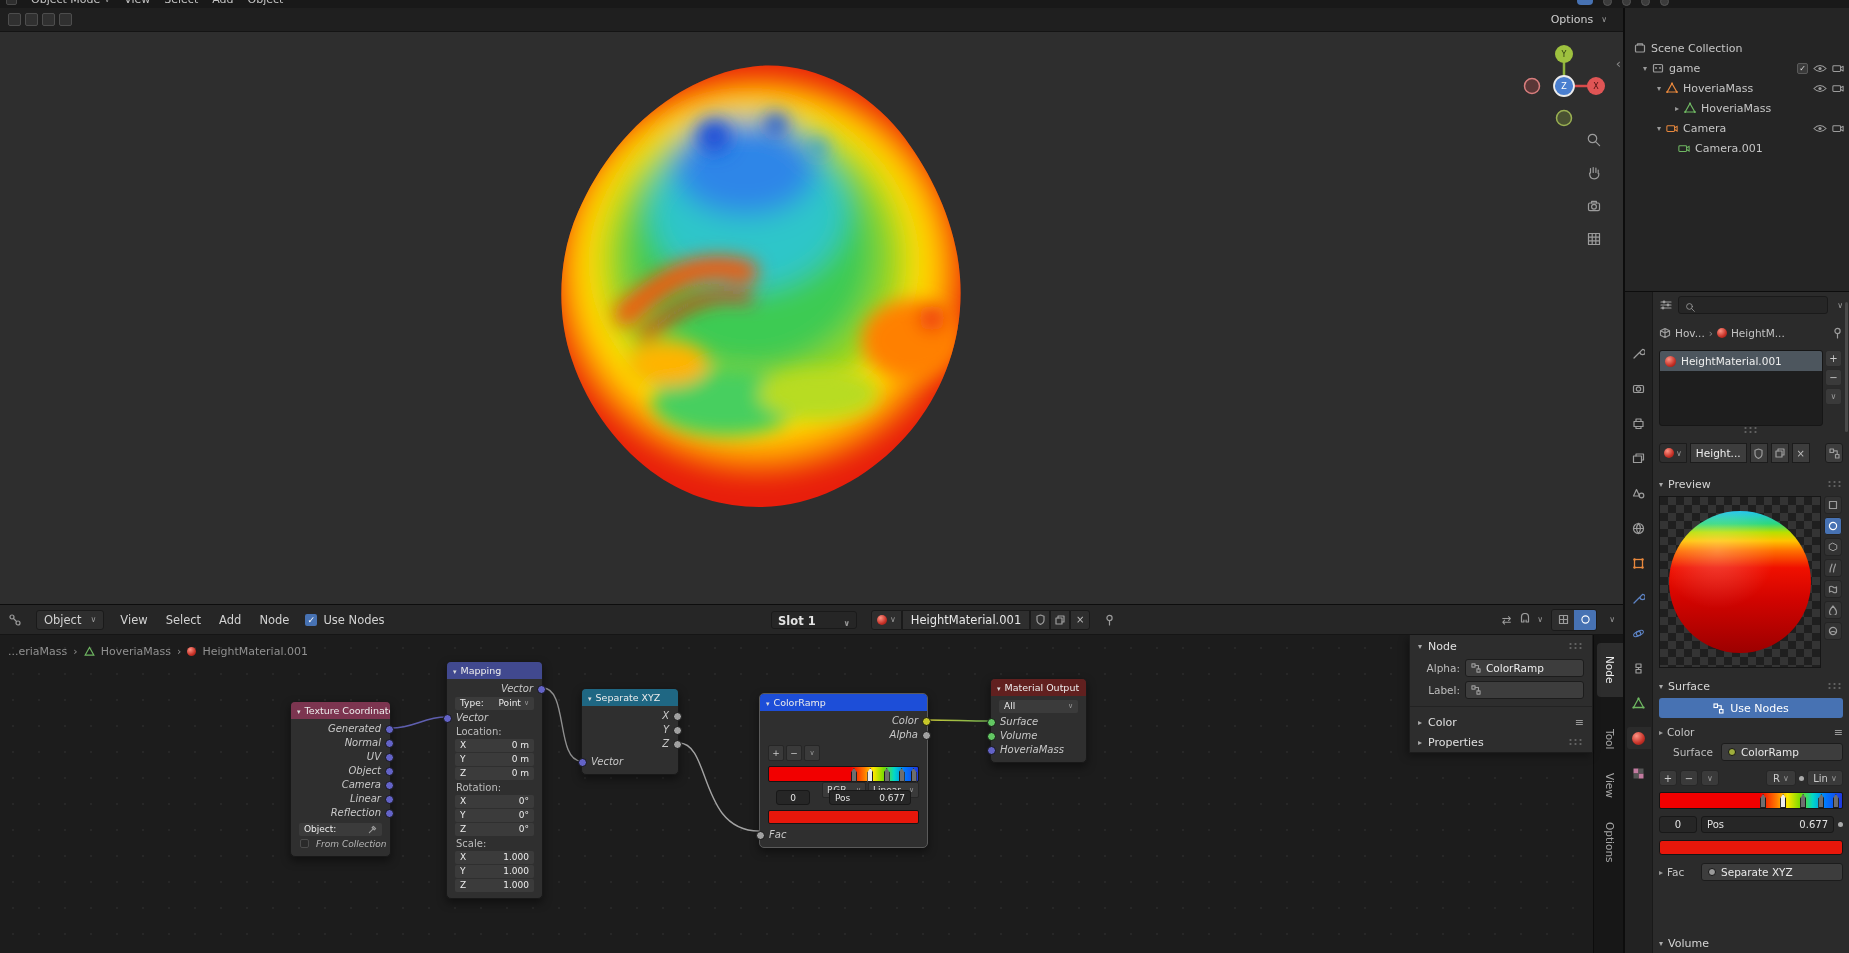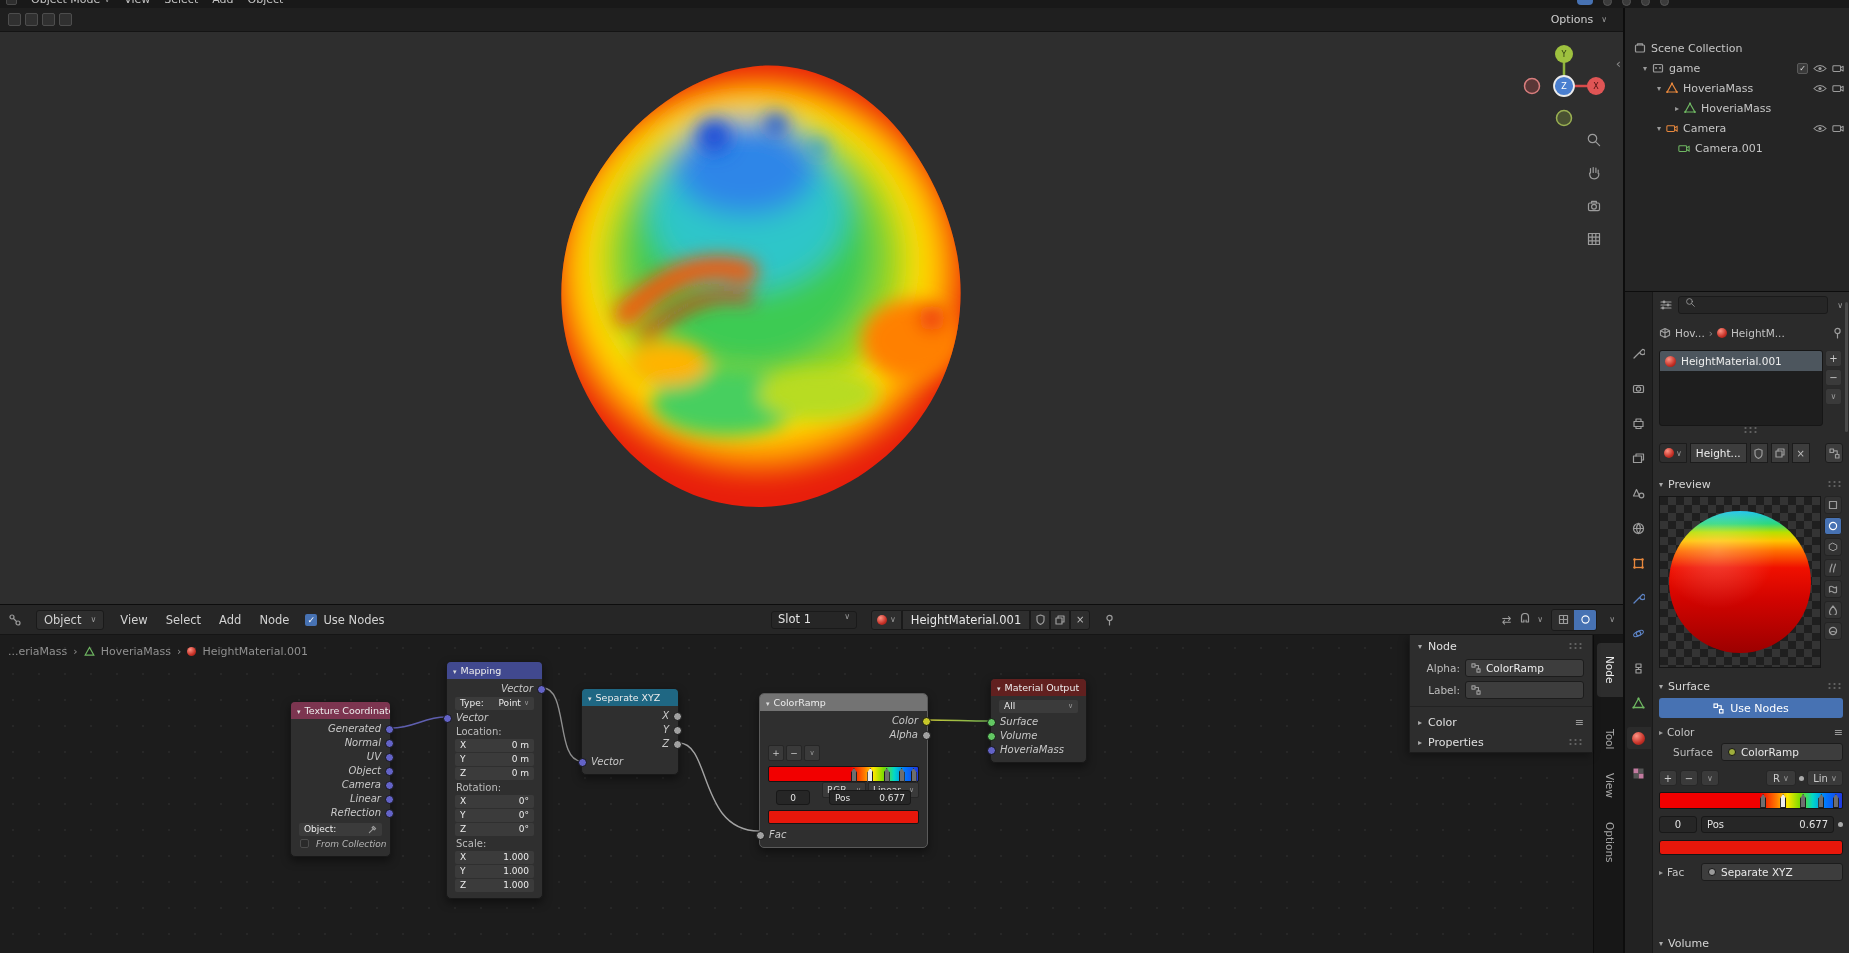--- a/index.html
+++ b/index.html
@@ -4,21 +4,21 @@
 <style>
   * { margin:0; padding:0; box-sizing:border-box; }
   html,body { width:1849px; height:953px; background:#141414; overflow:hidden;
               font-family:"DejaVu Sans", sans-serif; color:#c8c8c8; }
   #app { position:relative; width:1849px; height:953px; background:#141414; font-size:11px; }
 
   
   .row { display:flex; align-items:center; }
   .grow { flex:1; }
   .field { background:#262626; border:1px solid #1a1a1a; border-radius:3px; color:#e3e3e3;
-           display:flex; align-items:flex-start; padding:0 6px; height:18px; }
+           display:flex; align-items:flex-end; padding:0 6px; height:18px;font-weight:bold; }
   .chev { font-size:8px; color:#9a9a9a; margin-left:4px; }
   .grip { width:16px; height:8px;
           background-image:radial-gradient(#6f6f6f 1px, transparent 1.3px);
           background-size:5px 4px; opacity:.8; }
 
   
   #topstrip { position:absolute; left:0; top:0; width:1849px; height:8px; background:#191919;
               overflow:hidden; z-index:20; }
   #topstrip .inner { display:flex; align-items:center; gap:14px; height:18px; margin-top:-10px;
                      padding-left:6px; color:#c3c3c3; font-size:11px; white-space:nowrap; }
@@ -923,21 +923,21 @@
         </div>
         <div class="nbody">
           <div class="nrow out"><span>X</span></div>
           <div class="nrow out"><span>Y</span></div>
           <div class="nrow out"><span>Z</span></div>
           <div class="nrow in" style="--sc:#6363c7;margin-top:4px;"><span>Vector</span></div>
         </div>
       </div>
 
       <div class="node" style="left:759px;top:58px;width:169px;border-color:#5a5a5a;">
-        <div class="nhead" style="background-color: #737373;">
+        <div class="nhead" style="background-color: #1d4ed8;">
           <span class="tri">▾</span><span>ColorRamp</span>
         </div>
         <div class="nbody">
           <div class="nrow out" style="--sc:#c7c729;"><span>Color</span></div>
           <div class="nrow out"><span>Alpha</span></div>
           <div class="ncontrols">
             <span class="nbtn2">+</span>
             <span class="nbtn2">−</span>
             <span class="nbtn2">
                 <span class="chev" style="margin:0;font-size:7px;">∨</span>

